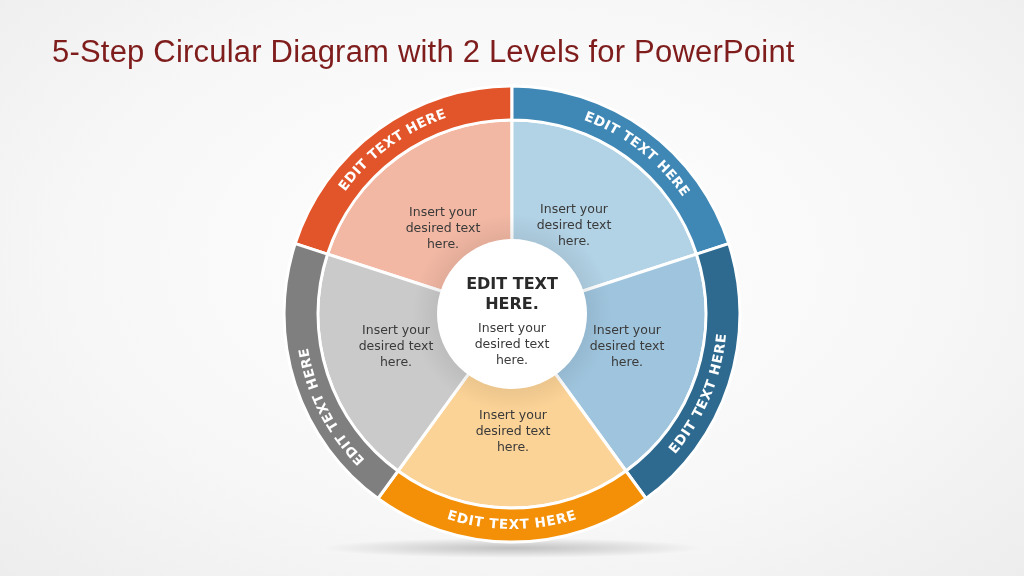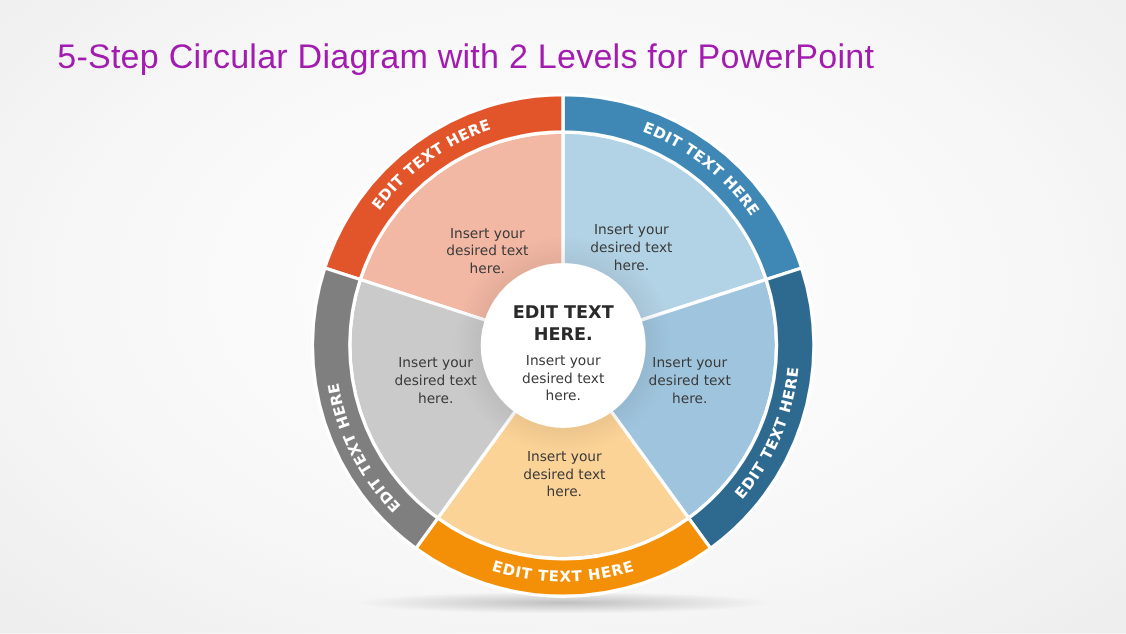--- a/index.html
+++ b/index.html
@@ -1,19 +1,19 @@
 <!DOCTYPE html>
 <html><head>
 <meta charset="utf-8">
 <style>
   html, body { margin:0; padding:0; }
   body { width:1024px; height:576px; overflow:hidden;
     background: radial-gradient(ellipse at 50% 45%, #ffffff 0%, #f7f7f7 60%, #ededed 100%);
     font-family: "DejaVu Sans", "Liberation Sans", sans-serif; position:relative; }
-  .title { position:absolute; left:52px; top:34px; font-size:31px; color:#a21caf;
+  .title { position:absolute; left:52px; top:34px; font-size:31px; color:#7f1d1d;
     font-family:"Liberation Sans", "DejaVu Sans", sans-serif; letter-spacing:0.2px; white-space:nowrap; }
   svg { position:absolute; left:0; top:0; }
   .ring-label { font-family:"DejaVu Sans", sans-serif; font-weight:bold; font-size:13.5px; fill:#ffffff; letter-spacing:0.6px; }
   .wedge-text { font-family:"DejaVu Sans", sans-serif; font-size:12.5px; fill:#3a3a3a; }
   .center-title { font-family:"DejaVu Sans", sans-serif; font-weight:bold; font-size:16px; fill:#2a2a2a; }
   .center-text { font-family:"DejaVu Sans", sans-serif; font-size:12.5px; fill:#3a3a3a; }
 </style>
 </head>
 <body>
 

